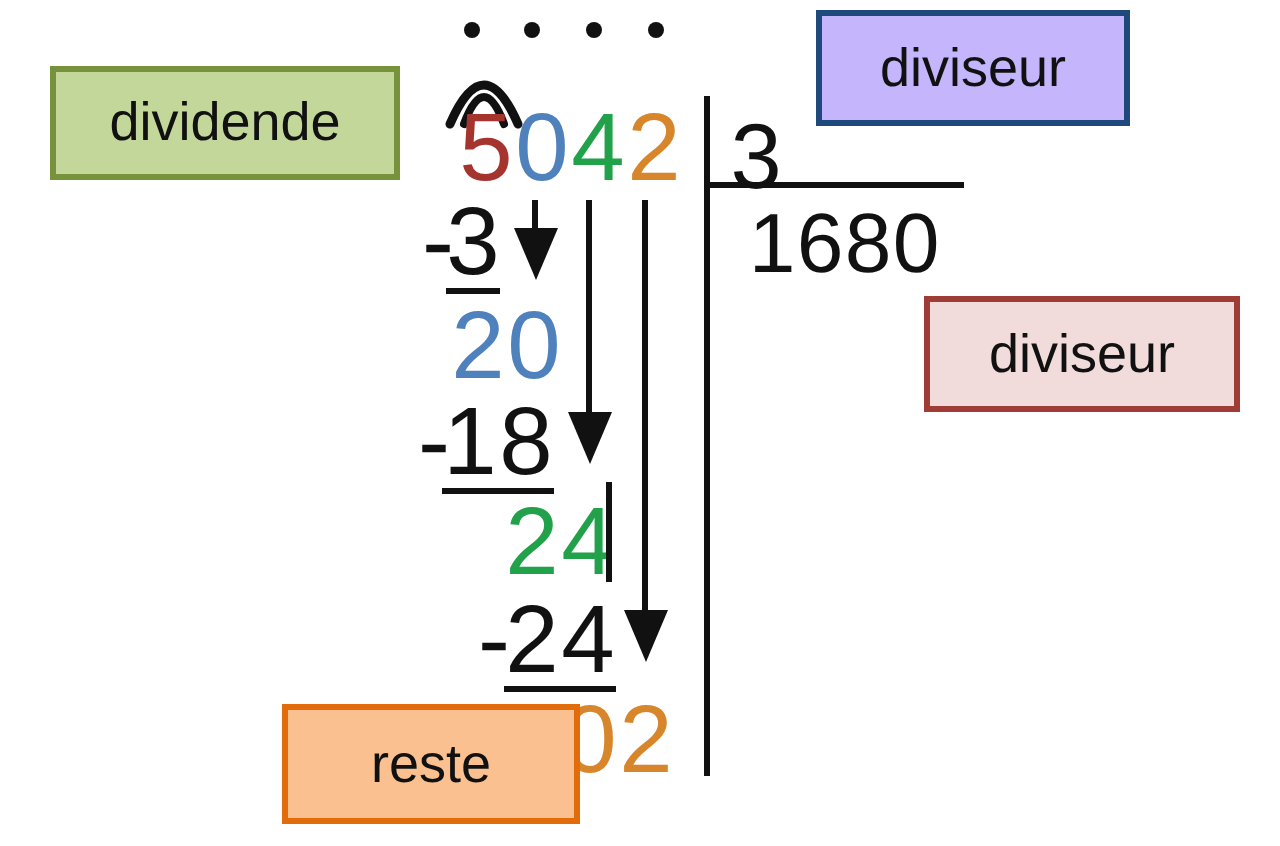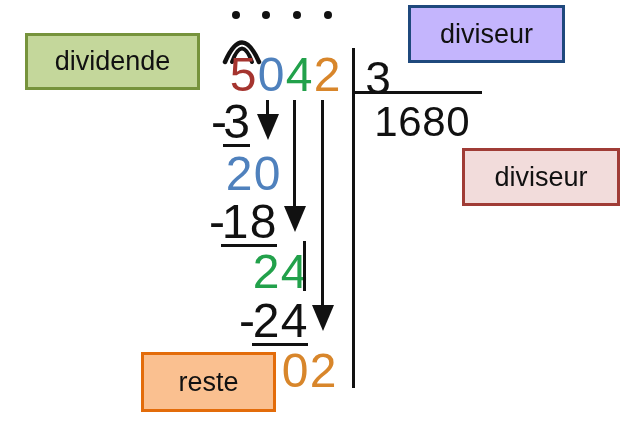--- a/index.html
+++ b/index.html
@@ -38,21 +38,21 @@
     border-top:26px solid #111;
   }
   
   .label-box {
     position:absolute; box-sizing:border-box; border:3px solid; display:flex;
     align-items:center; justify-content:center; font-size:27px; color:#111;
   }
   .box-dividende { left:25px;  top:33px;  width:175px; height:57px; background:#C4D79B; border-color:#76933C; }
   .box-diviseur  { left:408px; top:5px;   width:157px; height:58px; background:#c4b5fd; border-color:#1F497D; }
   .box-quotient  { left:462px; top:148px; width:158px; height:58px; background:#F2DCDB; border-color:#A03C36; }
-  .box-reste     { left:141px; top:352px; width:135px; height:60px; background:#FAC090; border-color:#E36C0A; }
+  .box-reste     { left:141px; top:352px; width:149px; height:60px; background:#FAC090; border-color:#E36C0A; }
   .arc { position:absolute; left:222px; top:37px; }
 </style>
 </head>
 <body>
 
 <div class="canvas">
 
   <div class="dot" style="left:232px"></div>
   <div class="dot" style="left:262px"></div>
   <div class="dot" style="left:293px"></div>

